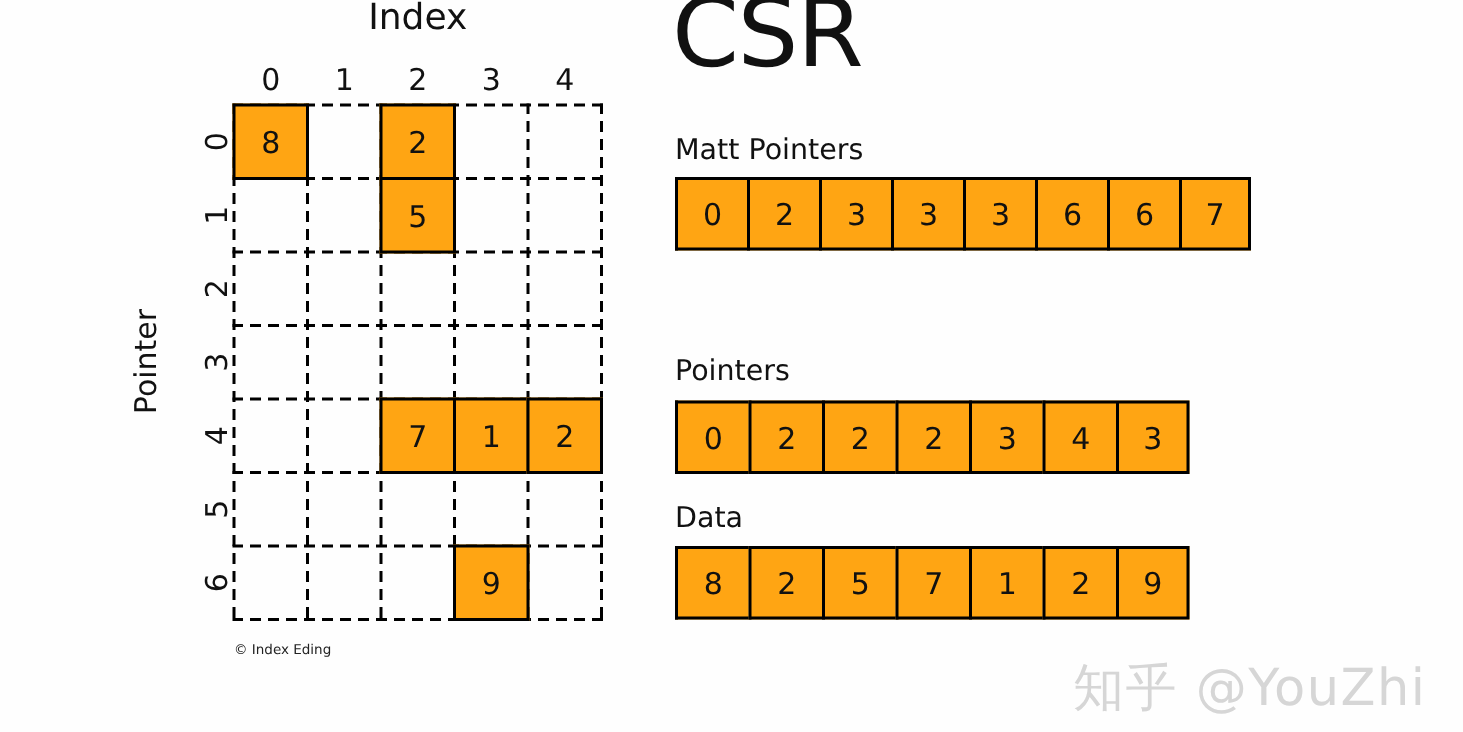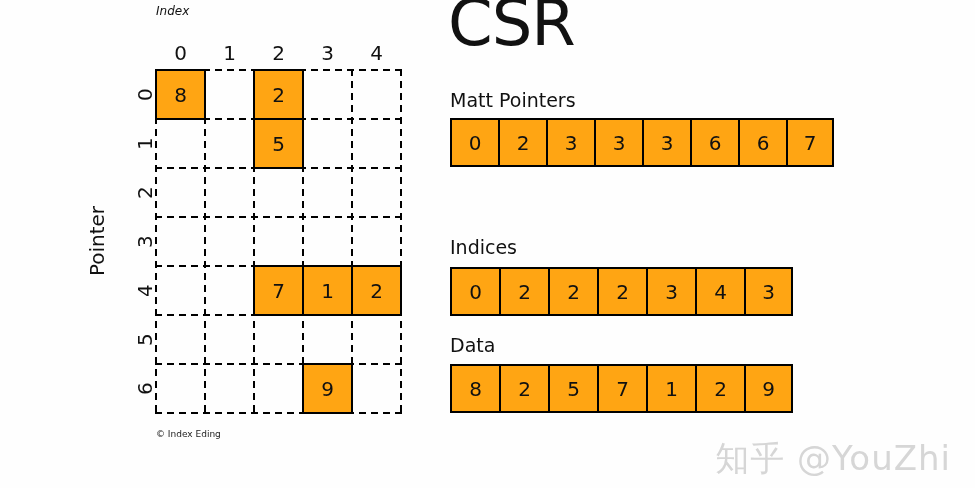--- a/index.html
+++ b/index.html
@@ -6,22 +6,22 @@
   body{
     width:975px;height:488px;position:relative;overflow:hidden;
     background:#fefefe;
     font-family:"DejaVu Sans","Liberation Sans",sans-serif;
     color:#111;
   }
   .abs{position:absolute;}
 
   
   #index-axis-label{
-    left:156px;top:0px;width:245px;text-align:left;
-    font-size:12px;line-height:22px;font-style:italic;
+    left:156px;top:0px;width:245px;text-align:center;
+    font-size:24px;line-height:22px;
   }
   #col-labels{left:156px;top:42px;width:245px;height:24px;display:flex;}
   .col-label{width:49px;text-align:center;font-size:20px;line-height:22px;}
 
   #row-labels{left:132px;top:70px;width:24px;height:343px;}
   .row-label{
     position:absolute;left:0;width:24px;height:49px;
     display:flex;align-items:center;justify-content:center;
     font-size:20px;transform:rotate(-90deg);
   }
@@ -133,21 +133,21 @@
     <div class="acell" style="background: rgb(255, 165, 19);">0</div>
     <div class="acell" style="background: rgb(255, 165, 19);">2</div>
     <div class="acell" style="background: rgb(255, 165, 19);">3</div>
     <div class="acell" style="background: rgb(255, 165, 19);">3</div>
     <div class="acell" style="background: rgb(255, 165, 19);">3</div>
     <div class="acell" style="background: rgb(255, 165, 19);">6</div>
     <div class="acell" style="background: rgb(255, 165, 19);">6</div>
     <div class="acell" style="background: rgb(255, 165, 19);">7</div>
   </div>
 
-<div class="abs section-label" id="label-indices">Indices</div>
+<div class="abs section-label" id="label-indices">Pointers</div>
 <div class="cells" id="cells-indices">
     <div class="acell" style="background: rgb(255, 165, 19);">0</div>
     <div class="acell" style="background: rgb(255, 165, 19);">2</div>
     <div class="acell" style="background: rgb(255, 165, 19);">2</div>
     <div class="acell" style="background: rgb(255, 165, 19);">2</div>
     <div class="acell" style="background: rgb(255, 165, 19);">3</div>
     <div class="acell" style="background: rgb(255, 165, 19);">4</div>
     <div class="acell" style="background: rgb(255, 165, 19);">3</div>
   </div>
 

